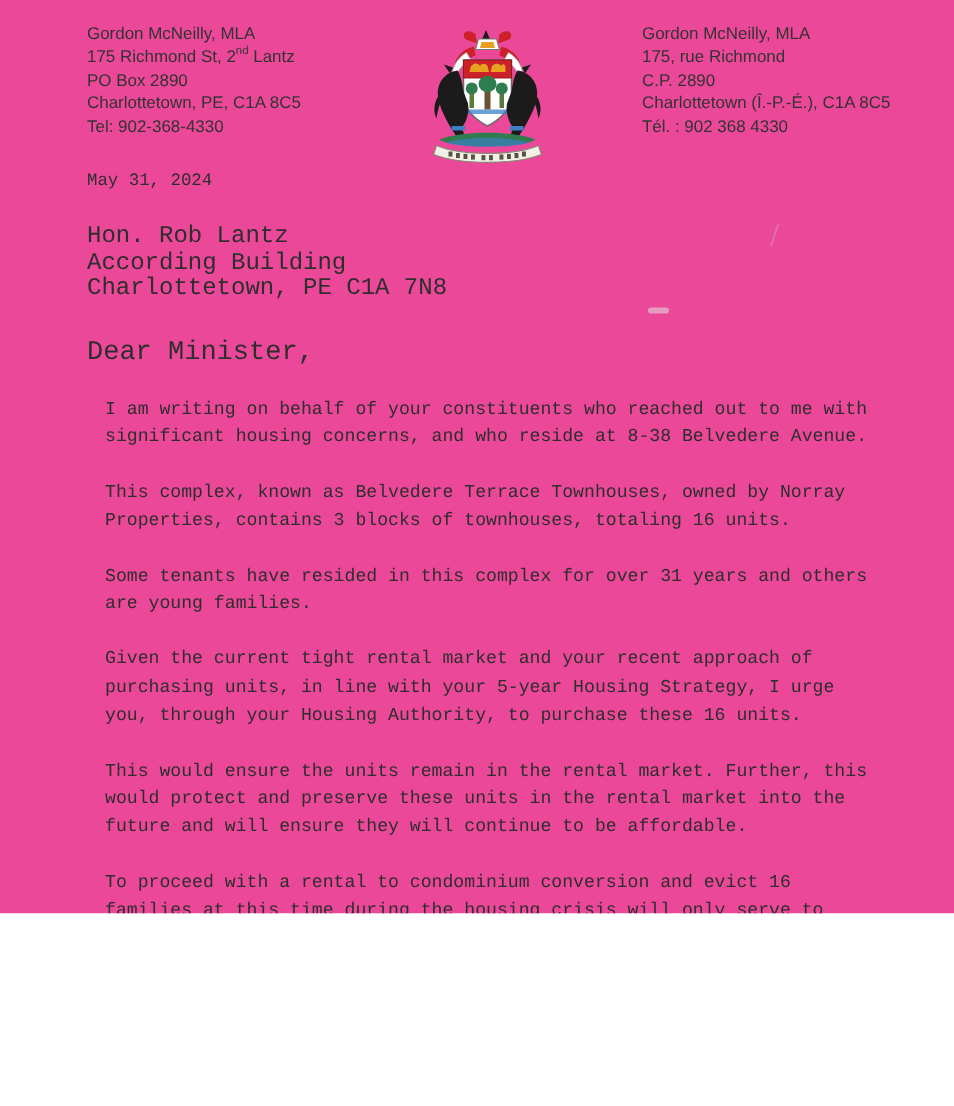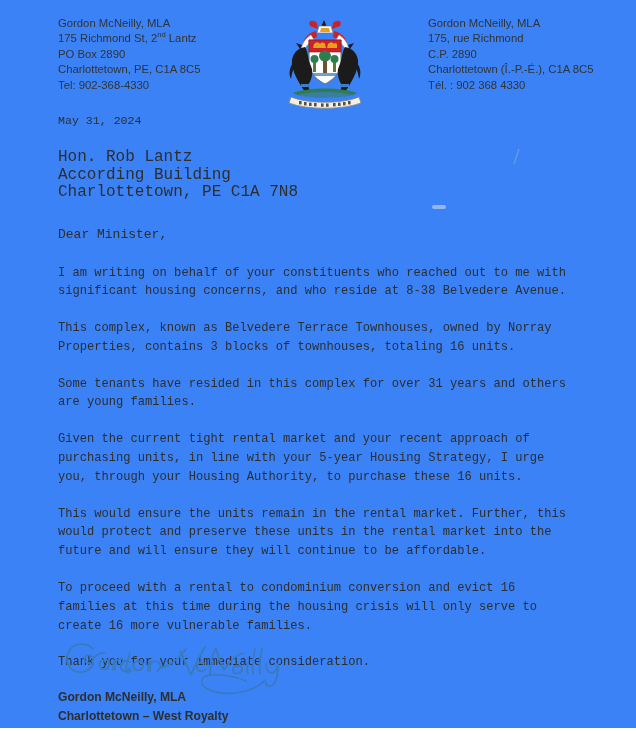--- a/index.html
+++ b/index.html
@@ -6,22 +6,22 @@
     margin: 0;
     padding: 0;
     background: #ffffff;
   }
   body {
     font-family: "Liberation Sans", sans-serif;
   }
   #page {
     position: relative;
     width: 636px;
-    height: 728px;
-    background: #3b82f6;
+    height: 609px;
+    background: #ec4899;
     overflow: hidden;
     color: #2e2e2e;
   }
 
   
   .letterhead {
     position: absolute;
     top: 14px;
     left: 0;
     width: 636px;
@@ -66,29 +66,29 @@
     line-height: 17px;
     margin-bottom: 20px;
   }
   .recipient {
     font-size: 16px;
     line-height: 17.5px;
     margin-bottom: 21px;
   }
   .recipient .line { display: block; }
   .salutation {
-    font-size: 13px;
+    font-size: 18px;
     line-height: 18px;
     margin-bottom: 20px;
     margin-top: 24px;
   }
   .para {
     font-size: 12.1px;
     line-height: 18.8px;
-    margin: 0 0 18px 0;
+    margin: 0 0 18px 12px;
     text-align: left;
     width: 517px;
   }
   .para.last { margin-bottom: 20px; }
 
   
   .sig-area {
     position: absolute;
     left: 58px;
     top: 635px;

